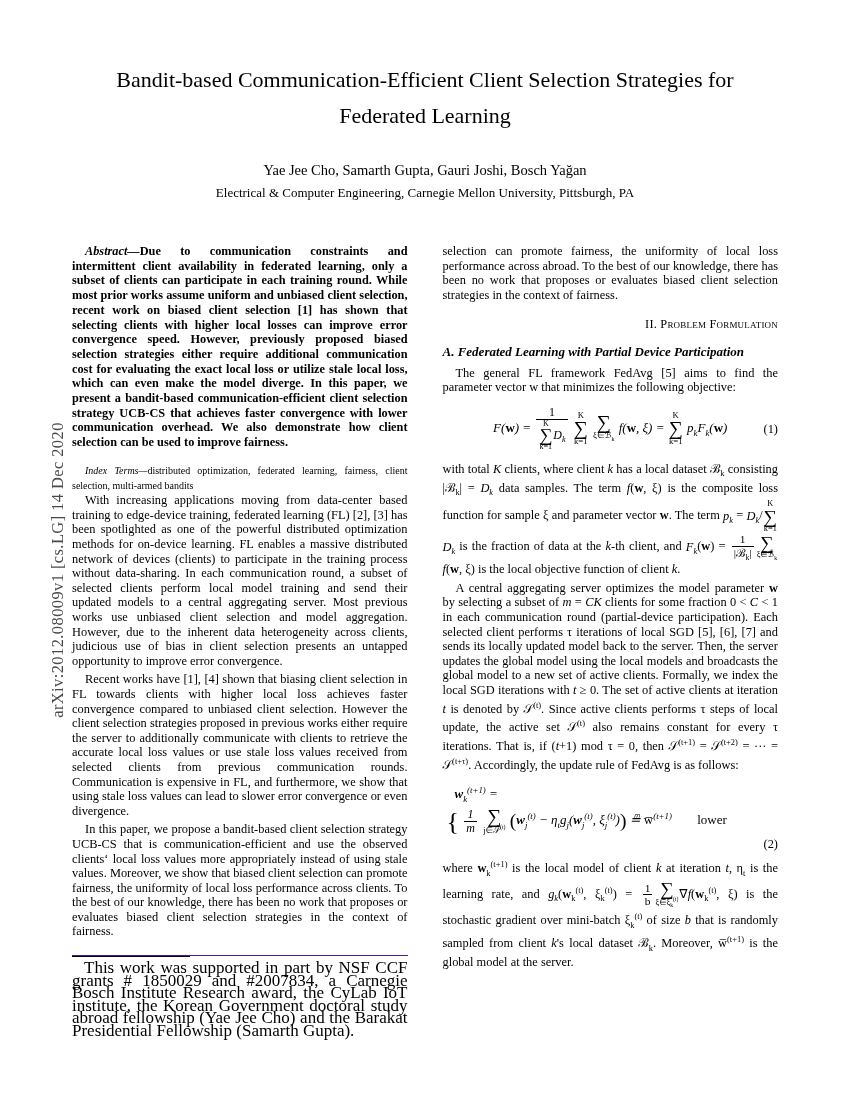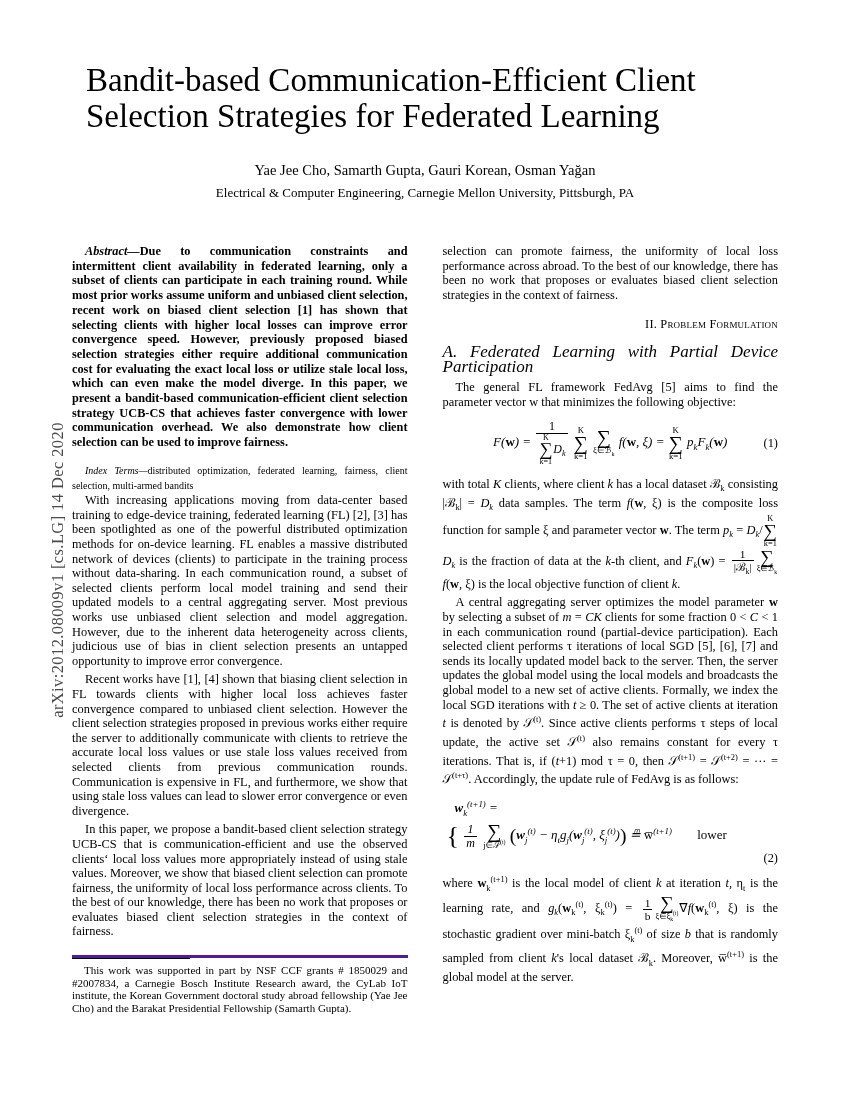--- a/index.html
+++ b/index.html
@@ -37,21 +37,22 @@
     white-space: nowrap;
     text-align: center;
   }
   .content {
     position: absolute;
     left: 72px;
     top: 62px;
     width: 706px;
   }
   .title {
-    font-size: 33px;
+    text-align: center;
+    font-size: 22px;
     line-height: 36px;
     font-weight: normal;
     margin: 0 14px;
   }
   .authors {
     text-align: center;
     font-size: 14.5px;
     margin-top: 26px;
     line-height: 20px;
   }
@@ -95,23 +96,24 @@
   }
   .indexterms .lead { font-style: italic; }
   .sec-head {
     text-align: right;
     font-size: 12.4px;
     font-variant: small-caps;
     margin: 15px 0 7px 0;
     letter-spacing: 0.2px;
   }
   .subsec-head {
-    font-size: 17px;
+    font-size: 13px;
     font-style: italic;
     margin: 13px 0 6px 0;
+    font-weight: bold;
   }
   .eqn {
     margin: 11px 0 11px 0;
     font-size: 13px;
     text-align: center;
     position: relative;
   }
   .eqn .num {
     position: absolute;
     right: 0;
@@ -144,22 +146,22 @@
     margin: 0 1px;
     font-style: normal;
   }
   .sum .big { display: block; font-size: 1.85em; line-height: 0.86; }
   .sum .lim { display: block; font-size: 0.82em; }
   .sum .top { display: block; font-size: 0.82em; }
   sub { font-size: 0.68em; }
   sup { font-size: 0.68em; }
   .footnote {
     margin-top: 16px;
-    border-top: 3px solid #4c1d95;
-    font-size: 11px;
+    border-top: 1px solid #4c1d95;
+    font-size: 17px;
     line-height: 12.6px;
     text-align: justify;
   }
   .footnote .rule {
     width: 118px;
     height: 1px;
     background: #000;
     margin-bottom: 5px;
   }
   .footnote p { text-indent: 12px; }
@@ -179,21 +181,21 @@
 </head>
 <body>
 
 <div class="page">
 
   <div class="arxiv-stamp">arXiv:2012.08009v1  [cs.LG]  14 Dec 2020</div>
 
   <div class="content">
 
     <div class="title">Bandit-based Communication-Efficient Client Selection Strategies for Federated Learning</div>
-    <div class="authors">Yae Jee Cho, Samarth Gupta, Gauri Korean, Osman Yağan</div>
+    <div class="authors">Yae Jee Cho, Samarth Gupta, Gauri Joshi, Bosch Yağan</div>
     <div class="affil">Electrical &amp; Computer Engineering, Carnegie Mellon University, Pittsburgh, PA</div>
 
     <div class="cols">
 
       <div class="col">
 
         <div class="abstract">
           <span class="lead">Abstract—</span><span>Due to communication constraints and intermittent client availability in federated learning, only a subset of clients can participate in each training round. While most prior works assume uniform and unbiased client selection, recent work on biased client selection [1] has shown that selecting clients with higher local losses can improve error convergence speed. However, previously proposed biased selection strategies either require additional communication cost for evaluating the exact local loss or utilize stale local loss, which can even make the model diverge. In this paper, we present a bandit-based communication-efficient client selection strategy UCB-CS that achieves faster convergence with lower communication overhead. We also demonstrate how client selection can be used to improve fairness.</span>
         </div>
 

